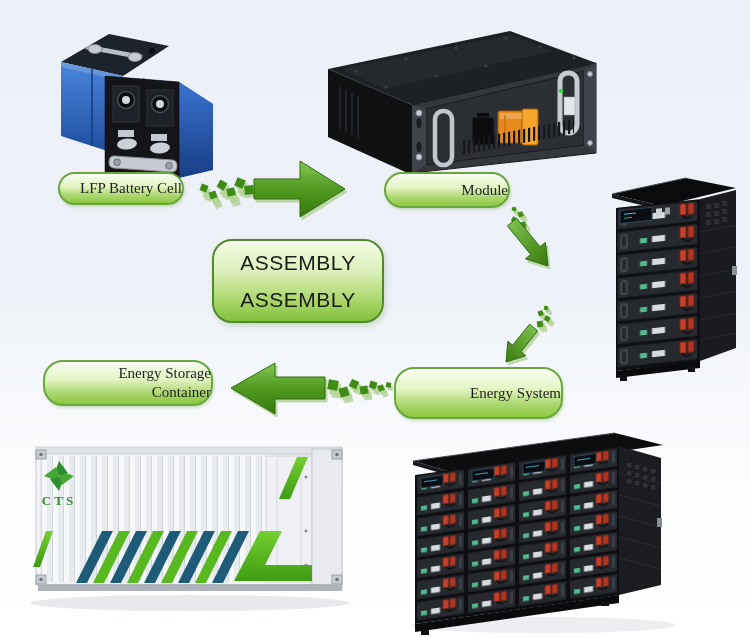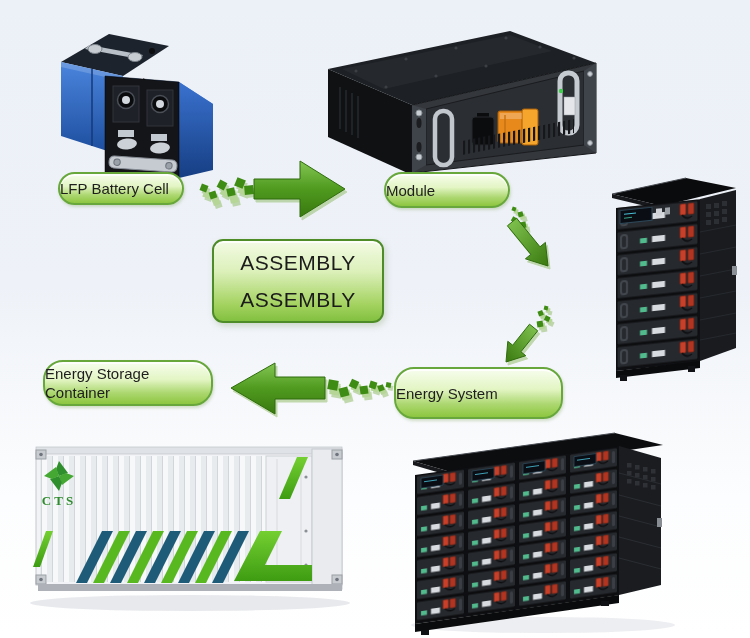--- a/index.html
+++ b/index.html
@@ -1,27 +1,27 @@
 <!DOCTYPE html>
 <html><head>
 <meta charset="utf-8">
 <style>
   html,body{margin:0;padding:0;}
   body{font-family:"Liberation Sans",sans-serif;background:#fff;}
   .stage{position:relative;width:750px;height:638px;overflow:hidden;
     background:linear-gradient(180deg,#ecf0f7 0%,#eef2f8 45%,#f6f8fb 62%,#fcfdfe 78%,#ffffff 100%);}
   .abs{position:absolute;}
-  .pill{position:absolute;display:flex;flex-direction:column;align-items:flex-start;justify-content:center;
+  .pill{position:absolute;display:flex;flex-direction:column;align-items:flex-end;justify-content:center;
     border:2px solid #67a73b;border-radius:999px;
     background:linear-gradient(180deg,#f7fdee 0%,#e3f5c4 42%,#aed873 72%,#8dc63f 100%);
     box-shadow:inset 0 2px 0 rgba(255,255,255,.85), 1px 2px 3px rgba(110,150,70,.28);
-    color:#1e1e1e;font-size:15px;line-height:19px;text-align:center;box-sizing:border-box;}
+    color:#1e1e1e;font-size:15px;line-height:19px;text-align:center;box-sizing:border-box;font-family:Liberation Serif, serif;}
   .pill.twoline{border-radius:20px;}
   .assembly{position:absolute;display:flex;flex-direction:column;align-items:center;justify-content:center;
-    gap:13px;border:2px solid #4e8c28;border-radius:11px;
+    gap:13px;border:2px solid #4e8c28;border-radius:20px;
     background:linear-gradient(180deg,#f3fbe4 0%,#dcf0ba 38%,#a3d25f 80%,#82c040 100%);
     box-shadow:inset 0 2px 0 rgba(255,255,255,.85), 2px 3px 6px rgba(120,150,90,.30);
     color:#1b1b1b;font-size:21px;letter-spacing:.5px;box-sizing:border-box;}
   svg{display:block;}
   .arrow{filter:drop-shadow(2px 3px 0 rgba(150,190,110,.55));}
 </style>
 </head>
 <body>
 
 <div class="stage">

